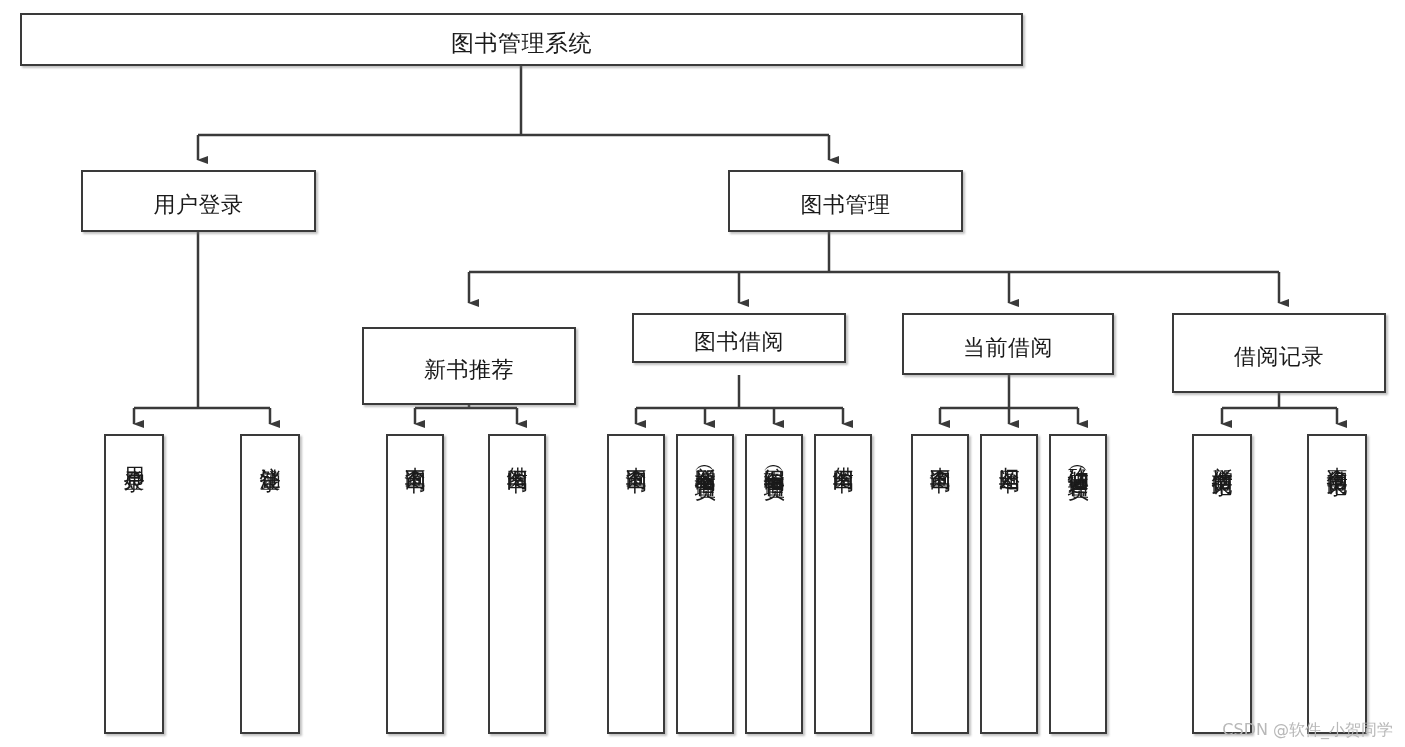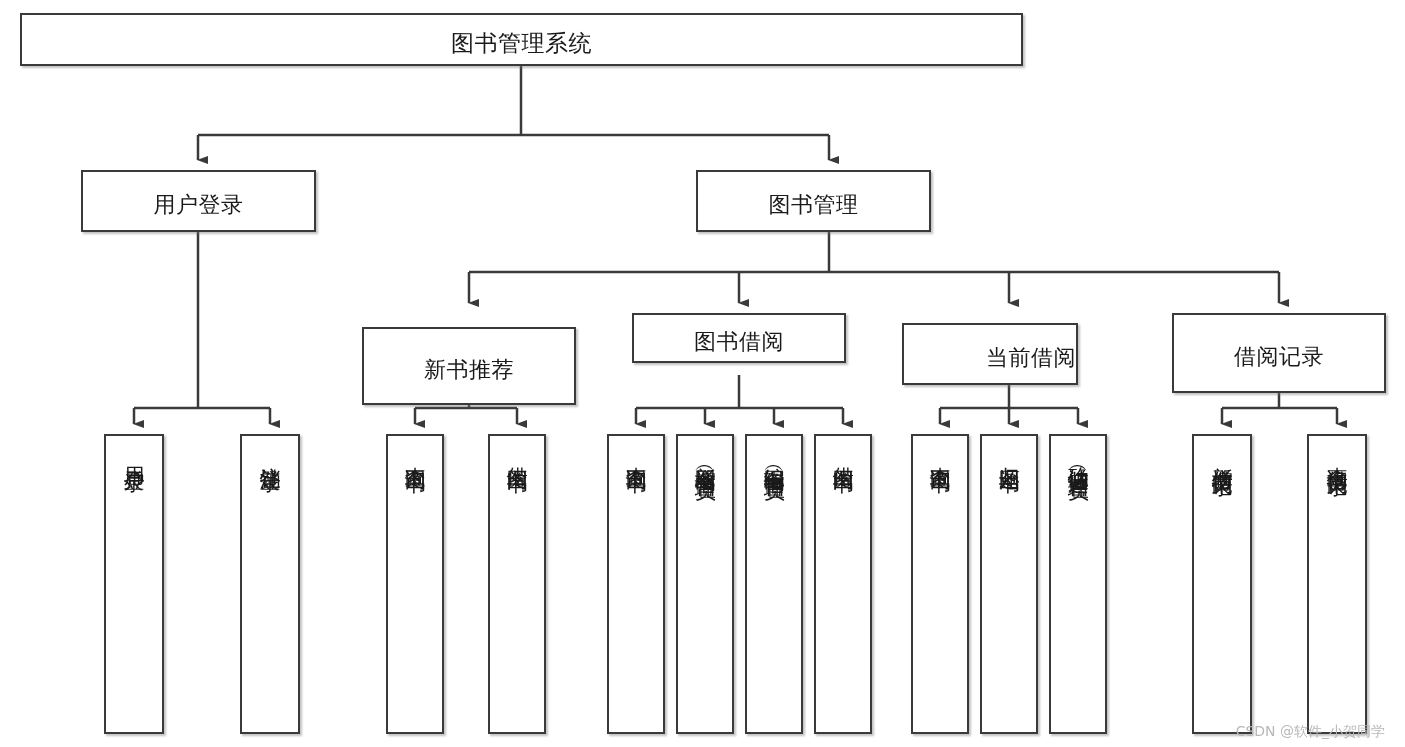--- a/index.html
+++ b/index.html
@@ -59,23 +59,23 @@
     writing-mode: vertical-rl;
     text-orientation: upright;
     font-size: 21px;
     line-height: 1.06;
     letter-spacing: 2px;
     white-space: normal;
     max-height: 290px;
   }
   .watermark {
     position: absolute;
-    right: 20px;
+    right: 12px;
     bottom: 6px;
-    font-size: 14px;
+    font-size: 16px;
     color: #b8b8b8;
     white-space: nowrap;
     z-index: 5;
     font-family: "DejaVu Sans", "Liberation Sans", sans-serif;
   }
 </style>
 </head>
 <body>
 
 <div id="canvas">
@@ -128,31 +128,31 @@
     <path d="M1337,408 L1337,424" stroke="#3a3a3a" stroke-width="2.5" fill="none" marker-end="url(#arrowhead)"></path>
   </svg>
 
   <div class="node level-root" style="left:20px; top:13px; width:1003px; height:53px;">
     <span class="node-label">图书管理系统</span>
   </div>
 
   <div class="node level-2" style="left:81px; top:170px; width:235px; height:62px;">
     <span class="node-label">用户登录</span>
   </div>
-  <div class="node level-2" style="left:696px; top:170px; width:235px; height:62px;">
+  <div class="node level-2" style="left:728px; top:170px; width:235px; height:62px;">
     <span class="node-label">图书管理</span>
   </div>
 
   <div class="node level-3" style="left:362px; top:327px; width:214px; height:78px;">
     <span class="node-label">新书推荐</span>
   </div>
   <div class="node level-3" style="left:632px; top:313px; width:214px; height:50px;">
     <span class="node-label">图书借阅</span>
   </div>
-  <div class="node level-3" style="left:902px; top:323px; width:176px; height:62px;justify-content:flex-end;">
+  <div class="node level-3" style="left:902px; top:313px; width:212px; height:62px;">
     <span class="node-label">当前借阅</span>
   </div>
   <div class="node level-3" style="left:1172px; top:313px; width:214px; height:80px;">
     <span class="node-label">借阅记录</span>
   </div>
 
   <div class="node leaf" style="left:104px; top:434px; width:60px; height:300px;">
     <span class="node-label">用户登录</span>
   </div>
   <div class="node leaf" style="left:240px; top:434px; width:60px; height:300px;">

